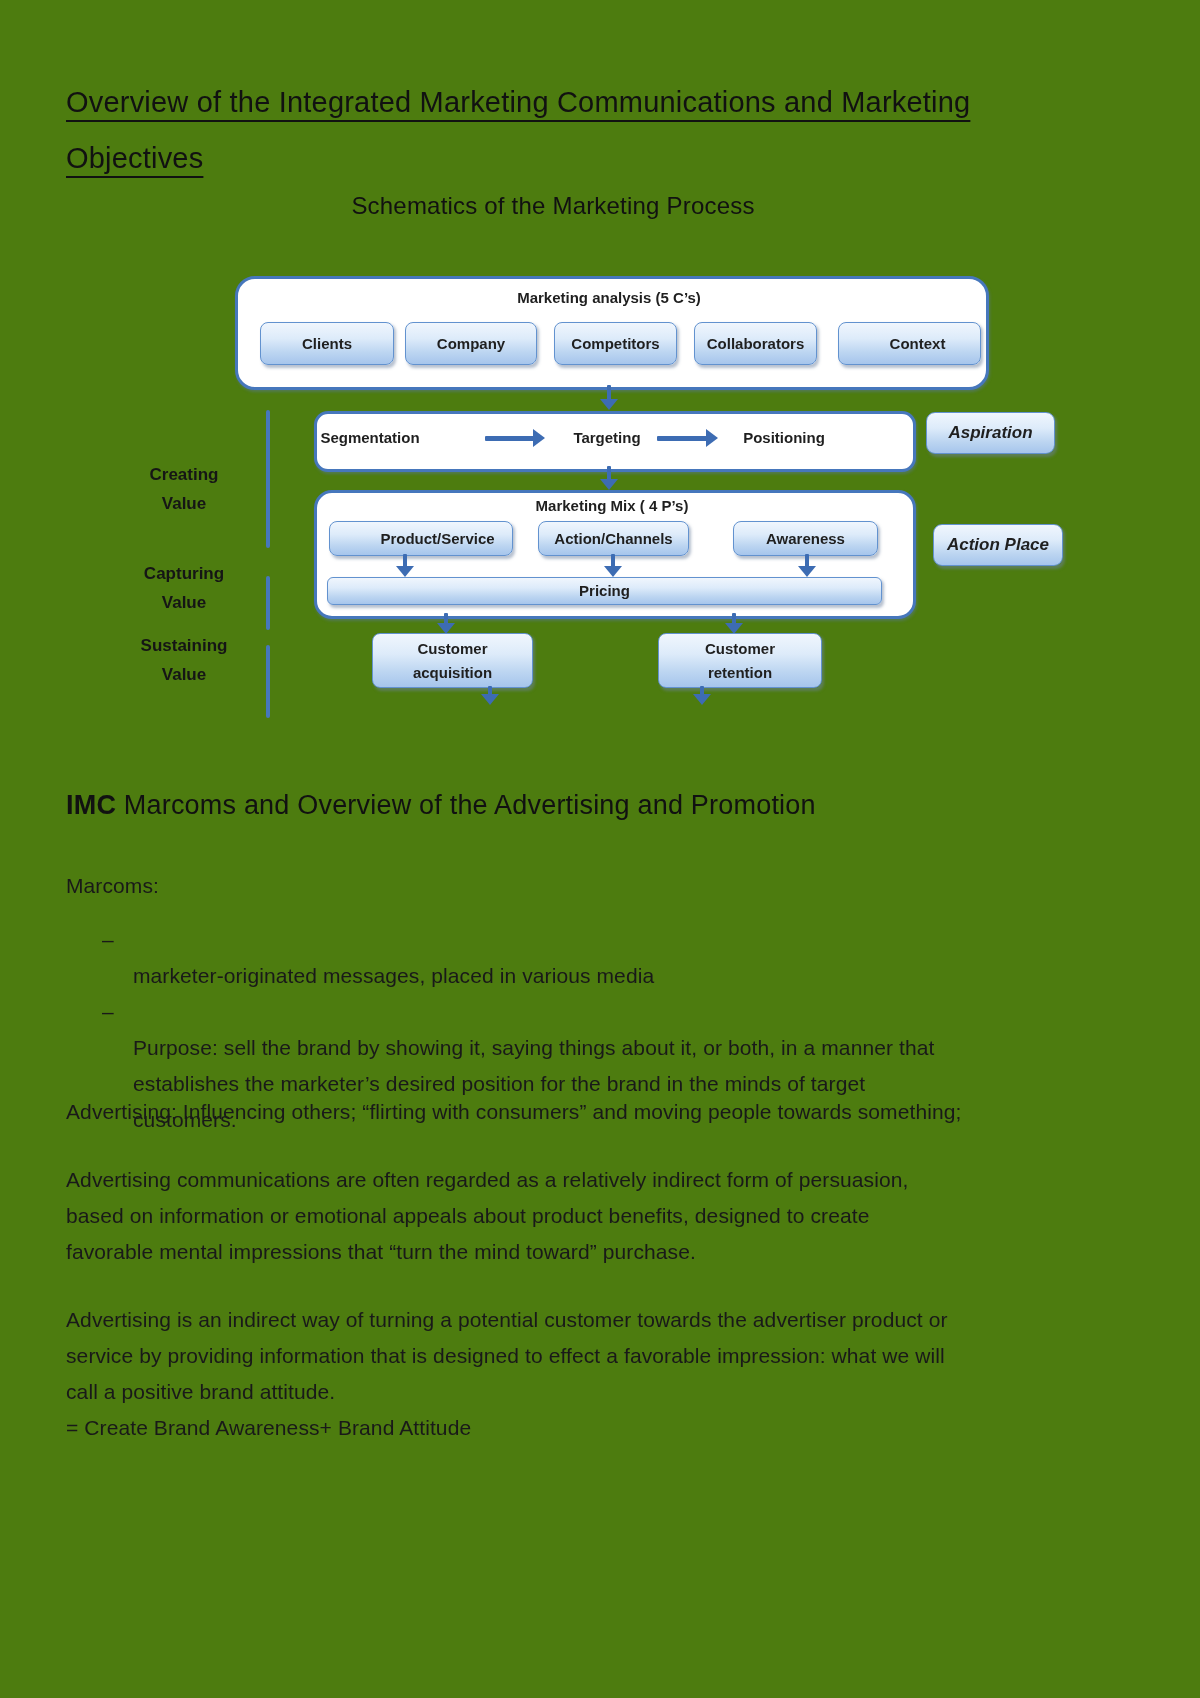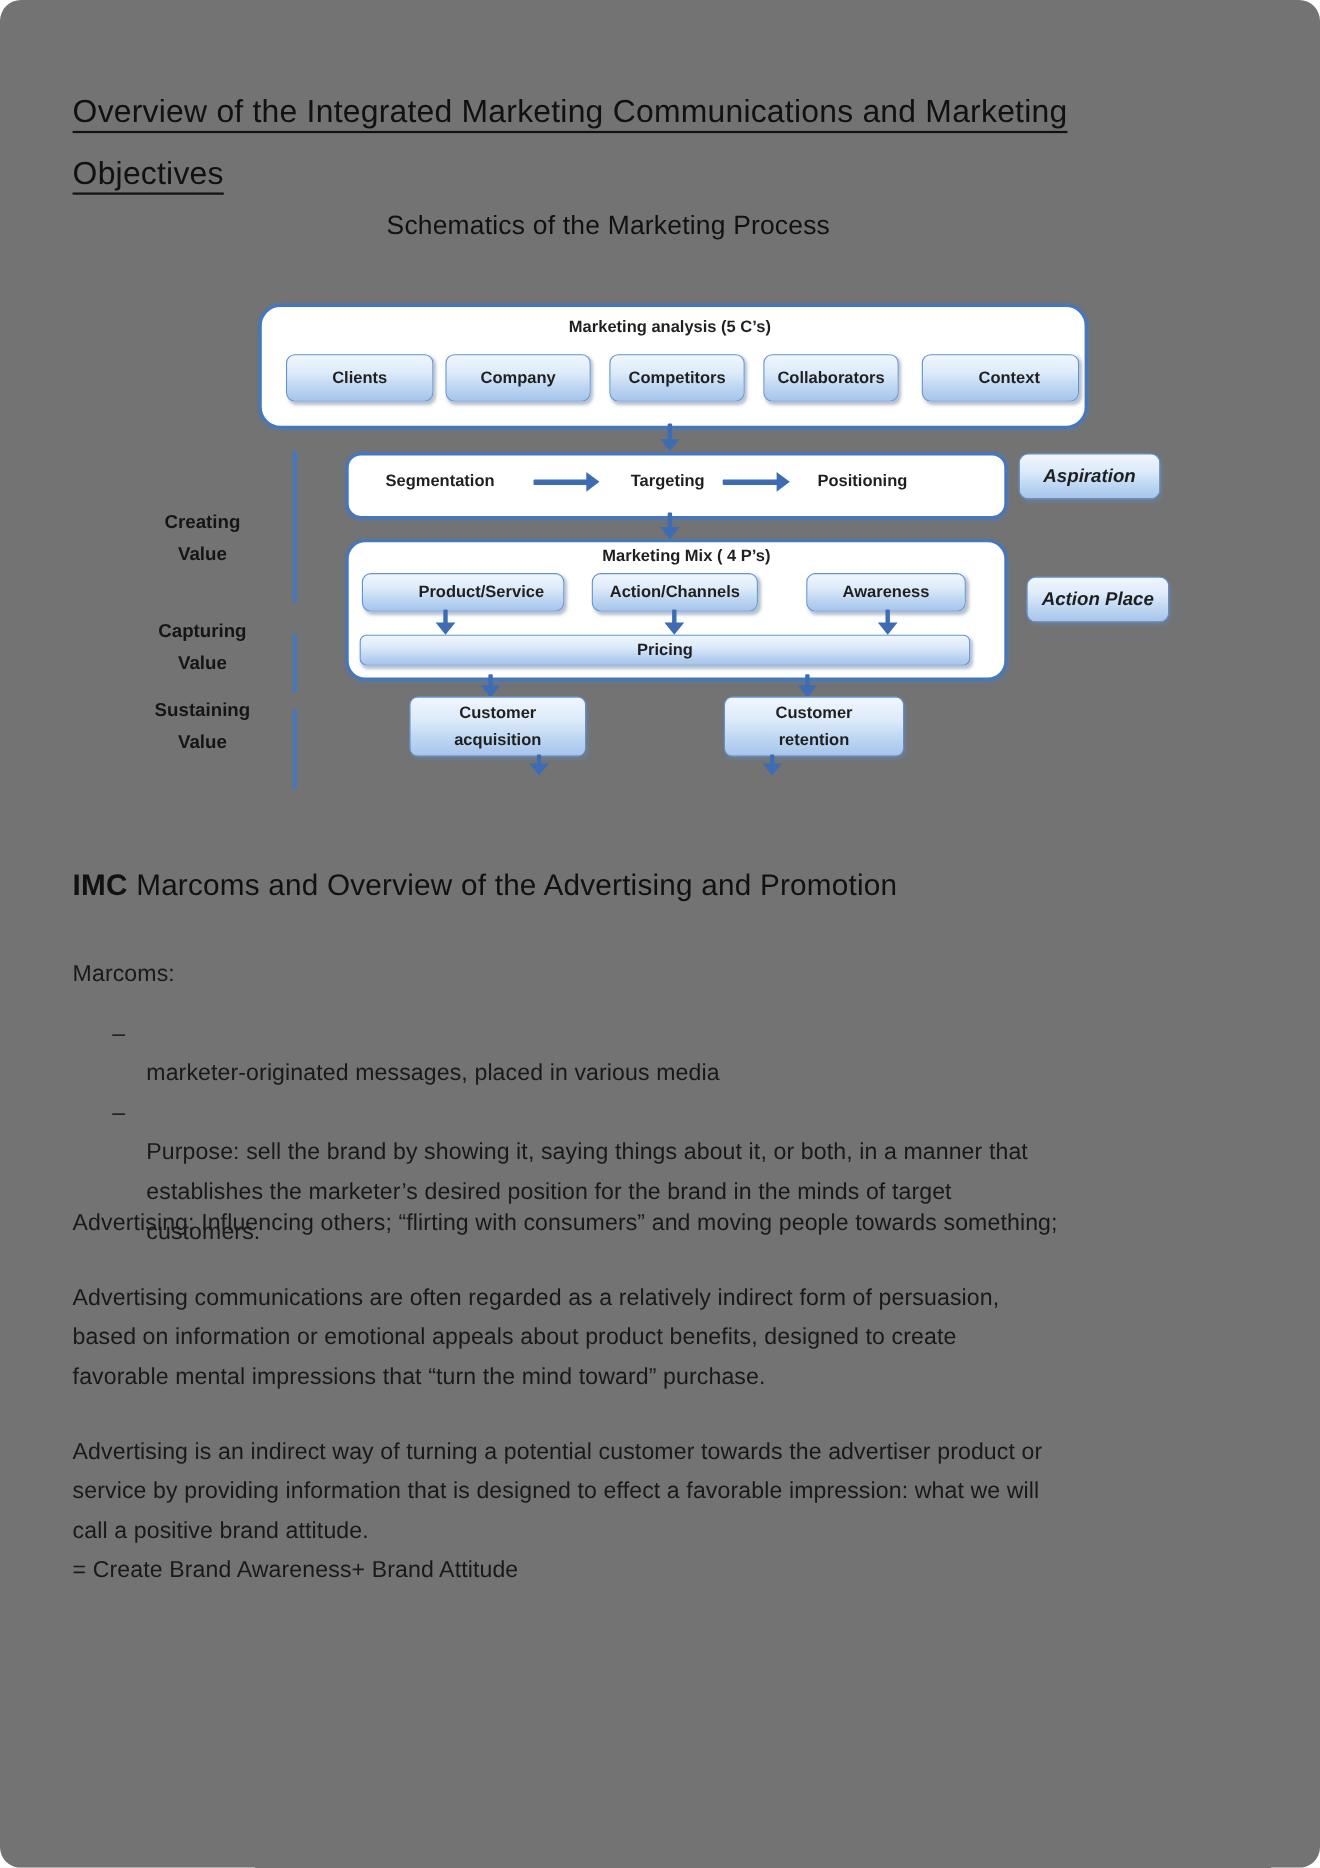--- a/index.html
+++ b/index.html
@@ -1,18 +1,18 @@
 <!DOCTYPE html>
 <html><head>
 <meta charset="utf-8">
 <style>
   html,body { margin:0; padding:0; background:#ffffff; }
   .page {
-    position:relative; width:1200px; height:1698px; background:#737373;
-    font-family:"Liberation Sans", sans-serif; color:#1a1a1a; overflow:hidden;border-radius:19px;
+    position:relative; width:1200px; height:1698px; background:#4d7c0f;
+    font-family:"Liberation Sans", sans-serif; color:#1a1a1a; overflow:hidden;
   }
   
   .doc-title {
     position:absolute; left:66px; top:74px; width:1080px;
     font-size:29px; line-height:56px; font-weight:400; color:#111;
     text-decoration:underline; text-decoration-thickness:2px; text-underline-offset:8px;
     letter-spacing:0.2px; white-space:pre-line;
   }
   .fig-title {
     position:absolute; left:553px; top:192px; transform:translateX(-50%);
@@ -91,41 +91,41 @@
   <div class="box" style="left:554px; top:322px; width:121px; height:41px;">Competitors</div>
   <div class="box" style="left:694px; top:322px; width:121px; height:41px;">Collaborators</div>
   <div class="box" style="left:838px; top:322px; width:125px; height:41px;padding-left:16px;">Context</div>
 
   <div class="varrow" style="left:600px; top:385px; height:25px;">
     <div class="shaft" style="height:15px;"></div>
       <div class="head" style="top:14px;"></div>
   </div>
 
   <div class="container c2"></div>
-  <div class="dlabel" style="left:400px; top:429px;">Segmentation</div>
+  <div class="dlabel" style="left:370px; top:429px;">Segmentation</div>
   <div class="harrow" style="left:485px; top:429px; width:60px;">
       <div class="shaft" style="width:50px;"></div>
       <div class="head"></div>
     </div>
   <div class="dlabel" style="left:607px; top:429px;">Targeting</div>
   <div class="harrow" style="left:657px; top:429px; width:61px;">
       <div class="shaft" style="width:51px;"></div>
       <div class="head"></div>
     </div>
   <div class="dlabel" style="left:784px; top:429px;">Positioning</div>
 
   <div class="box sidebox" style="left:926px; top:412px; width:127px; height:40px;">Aspiration</div>
 
   <div class="varrow" style="left:600px; top:466px; height:24px;">
     <div class="shaft" style="height:14px;"></div>
       <div class="head" style="top:13px;"></div>
   </div>
 
   <div class="container c3"></div>
-  <div class="dlabel" style="left:612px; top:497px;margin-left:12px;">Marketing Mix ( 4 P’s)</div>
+  <div class="dlabel" style="left:612px; top:497px;">Marketing Mix ( 4 P’s)</div>
   <div class="box" style="left:329px; top:521px; width:149px; height:33px;padding-left:33px;">Product/Service</div>
   <div class="box" style="left:538px; top:521px; width:149px; height:33px;">Action/Channels</div>
   <div class="box" style="left:733px; top:521px; width:143px; height:33px;">Awareness</div>
   <div class="varrow" style="left:396px; top:554px; height:23px;">
       <div class="shaft" style="height:14px;"></div>
       <div class="head" style="top:12px;"></div>
     </div>
   <div class="varrow" style="left:604px; top:554px; height:23px;">
       <div class="shaft" style="height:14px;"></div>
       <div class="head" style="top:12px;"></div>

